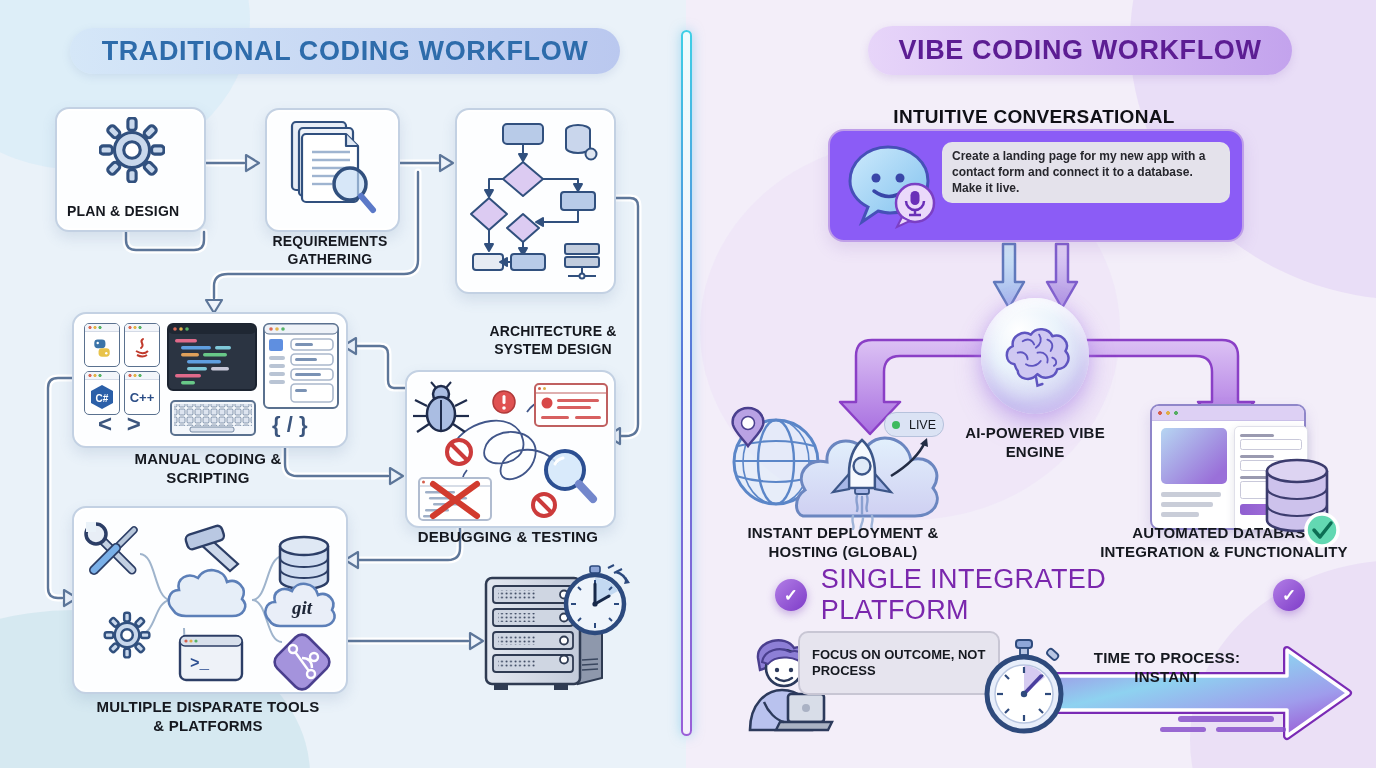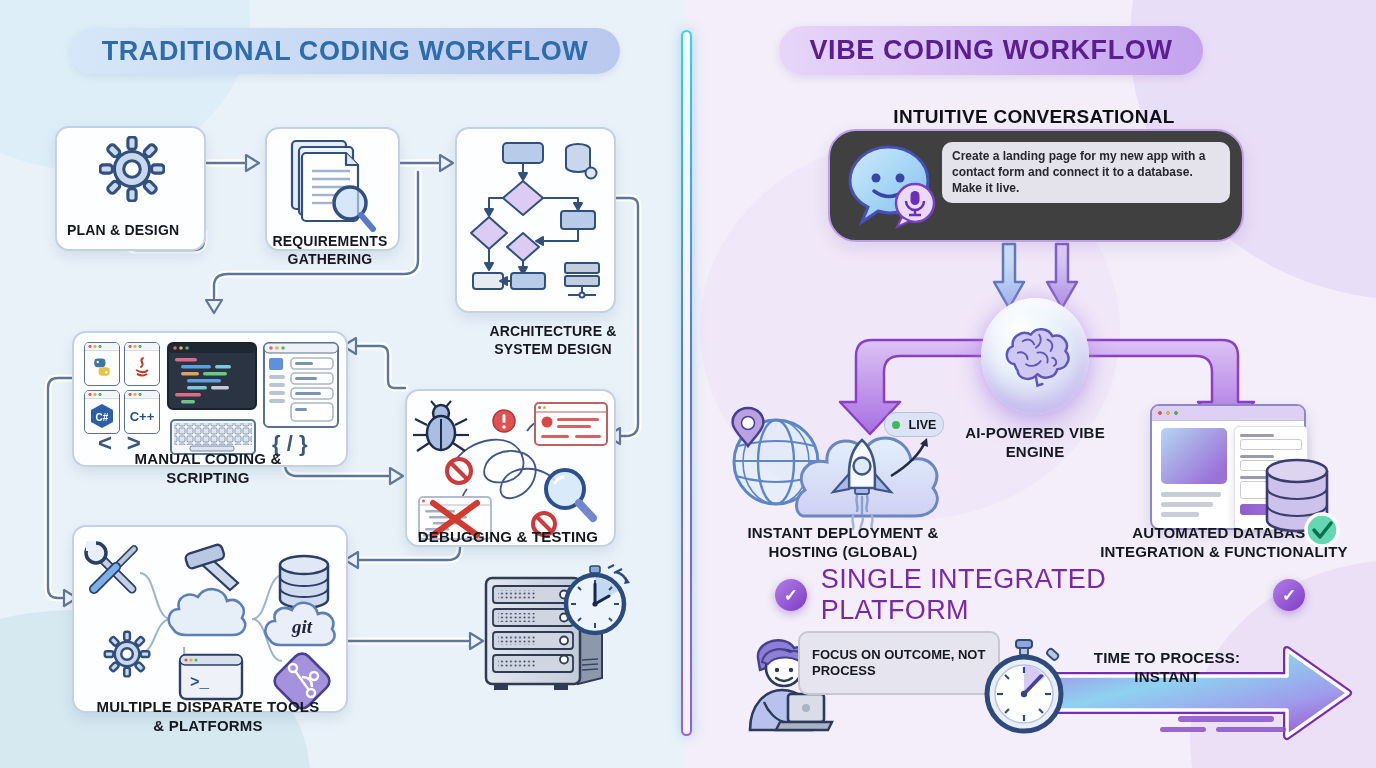--- a/index.html
+++ b/index.html
@@ -9,49 +9,49 @@
   .half-left{left:0;top:0;width:686px;height:768px;background:#eaf2f9;}
   .half-right{left:686px;top:0;width:690px;height:768px;background:#f3eef9;}
   .blob{border-radius:50%;pointer-events:none;}
   #connectors{left:0;top:0;z-index:1;}
   .z2{z-index:2;}
   .pill{border-radius:26px;display:flex;align-items:center;justify-content:center;
     font-weight:800;font-size:27px;letter-spacing:.6px;z-index:2;}
   .pill-left{left:70px;top:28px;width:550px;height:46px;
     background:linear-gradient(90deg,#d5e7f8,#bac8ef);color:#2e6cab;
     box-shadow:0 3px 8px rgba(100,130,180,.15);}
-  .pill-right{left:779px;top:26px;width:424px;height:49px;
+  .pill-right{left:868px;top:26px;width:424px;height:49px;
     background:linear-gradient(90deg,#e7d5f9,#c3a3ed);color:#5c1d93;
     box-shadow:0 3px 8px rgba(140,100,190,.18);}
   .wbox{background:#fdfeff;border:2px solid #c3d1e3;border-radius:14px;z-index:2;
-    box-shadow:0 6px 14px rgba(90,120,160,.16), inset 0 0 0 2px #fff;margin-top:19px;}
+    box-shadow:0 6px 14px rgba(90,120,160,.16), inset 0 0 0 2px #fff;}
   .steplabel{font-weight:800;font-size:14px;color:#15181f;text-align:center;
     letter-spacing:.2px;line-height:1.28;z-index:2;}
   .mw{position:absolute;background:#fff;border:1.5px solid #5a718f;border-radius:5px;
     overflow:hidden;}
   .mwbar{height:7px;border-bottom:1px solid #d4dae6;background-color:#f2f5fa;
     background-image:radial-gradient(circle at 5px 3.5px,#dd6a56 1.3px,transparent 1.9px),
       radial-gradient(circle at 10px 3.5px,#e3b44b 1.3px,transparent 1.9px),
       radial-gradient(circle at 15px 3.5px,#57b468 1.3px,transparent 1.9px);}
   .mwbody{display:flex;align-items:center;justify-content:center;height:calc(100% - 8px);}
   .glyph{font-weight:800;color:#3c567e;z-index:2;}
-  .chatcard{left:828px;top:129px;width:412px;height:109px;background:#404040;
-    border:2px solid #bf9fe8;border-radius:28px;z-index:2;
+  .chatcard{left:828px;top:129px;width:412px;height:109px;background:#8b5cf6;
+    border:2px solid #bf9fe8;border-radius:16px;z-index:2;
     box-shadow:0 6px 16px rgba(140,100,190,.18);}
   .msg{left:112px;top:11px;width:268px;min-height:44px;background:#e4e2eb;border-radius:10px;
     padding:7px 10px;font-size:12px;font-weight:600;color:#26262c;line-height:1.32;}
   .promptrow{left:112px;top:76px;width:266px;height:26px;background:#fff;
     border:1.5px solid #c6c6d2;border-radius:14px;display:flex;align-items:center;
     padding:0 10px;gap:6px;}
   .promptrow input{flex:1;border:none;outline:none;font-size:12px;color:#55555f;
     font-family:"Liberation Sans",sans-serif;background:transparent;}
   .promptrow input::placeholder{color:#9a9aa8;}
   .badge-live{left:884px;top:412px;width:58px;height:23px;background:#dbe3f4;
     border:1px solid #b6c2dc;border-radius:12px;display:flex;align-items:center;
-    justify-content:center;gap:9px;font-size:12.5px;font-weight:700;color:#15181f;z-index:3;}
+    justify-content:center;gap:9px;font-size:12.5px;font-weight:400;color:#15181f;z-index:3;}
   .badge-live .dot{width:8px;height:8px;border-radius:50%;background:#3dba5f;}
   .bubble{background:#f2f3f9;border:2px solid #b9c2d8;border-radius:10px;
     font-weight:800;font-size:13px;color:#15181f;text-align:center;z-index:3;
     display:flex;align-items:center;justify-content:center;line-height:1.25;}
   .bubble.tailbl:after{content:"";position:absolute;left:14px;bottom:-8px;width:12px;height:12px;
     background:inherit;border-right:2px solid #b9c2d8;border-bottom:2px solid #b9c2d8;
     transform:rotate(55deg) skewX(20deg);background:#f2f3f9;}
   .brain-sphere{left:981px;top:298px;width:108px;height:116px;border-radius:50%;z-index:2;
     background:radial-gradient(circle at 35% 28%,#ffffff 0%,#eaf3fb 35%,#d6d7f4 68%,#e9d7f7 100%);
     box-shadow:0 12px 26px rgba(150,110,220,.35), inset 0 -10px 18px rgba(168,140,230,.4),

